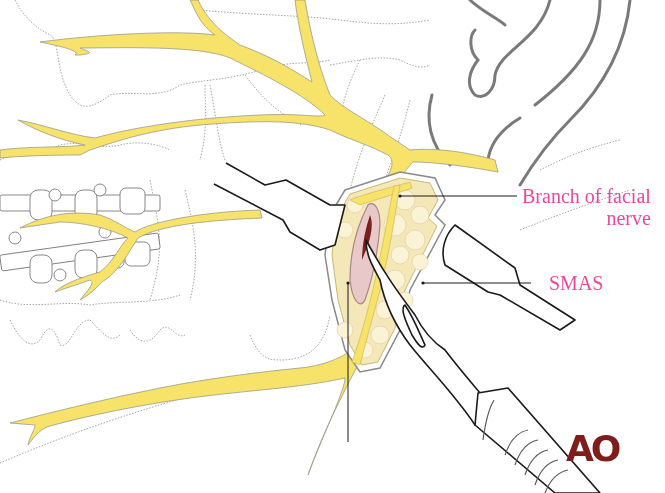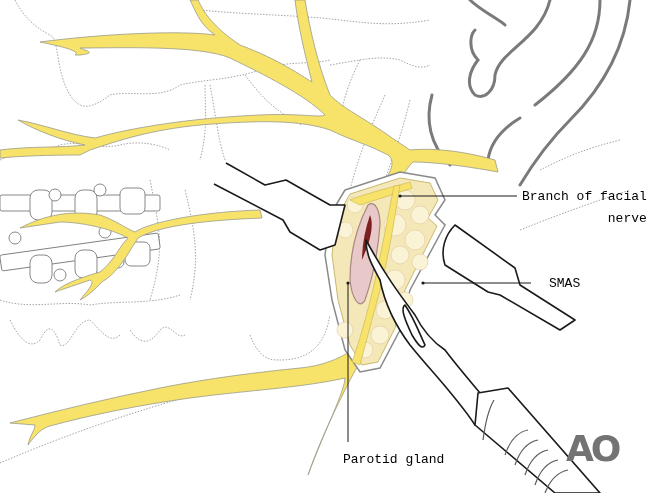--- a/index.html
+++ b/index.html
@@ -1,18 +1,18 @@
 <!DOCTYPE html>
 <html><head>
 <meta charset="utf-8">
 <style>
   html, body { margin:0; padding:0; background:#ffffff; }
   body { width:665px; height:493px; overflow:hidden; position:relative; font-family:"Liberation Sans", sans-serif; }
   #stage { position:absolute; left:0; top:0; width:665px; height:493px; }
-  .label { position:absolute; font-family:Liberation Mono, monospace; font-size:13px; color:#000000; line-height:19px; white-space:nowrap; }
+  .label { position:absolute; font-family:Liberation Serif, serif; font-size:20px; color:#ec4899; line-height:19px; white-space:nowrap; }
   .logo { position:absolute; font-family:"DejaVu Sans", sans-serif; font-weight:bold; }
 </style>
 </head>
 <body>
 
 <div id="stage">
 <svg width="665" height="493" viewBox="0 0 665 493" xmlns="http://www.w3.org/2000/svg">
 
   <g fill="none" stroke="#9a9a9a" stroke-width="0.9" stroke-dasharray="1.5 1.5">
     <path d="M15 0 C25 20 40 30 50 35 C60 40 55 70 70 95 C80 110 90 110 110 95 C130 90 160 100 180 85 C200 80 230 80 260 70 C290 60 310 65 330 60"></path>
@@ -128,16 +128,15 @@
   <circle cx="400" cy="196" r="1.6" fill="#1a1a1a"></circle>
   <circle cx="423" cy="283" r="1.6" fill="#1a1a1a"></circle>
   <circle cx="348" cy="283" r="1.6" fill="#1a1a1a"></circle>
 </svg>
 
 <div class="label" style="left:522px;top:187px;">
   <div>Branch of facial</div>
   <div style="margin-top:3px;text-align:right;">nerve</div>
 </div>
 <div class="label" style="left:549px;top:274px;">SMAS</div>
-<div class="label" style="left:343px;top:450px;">Parotid gland</div>
 
-<div class="logo" style="left:566px;top:428px;font-size:36px;color:#737373;letter-spacing:-3px;">AO</div>
+<div class="logo" style="left:566px;top:428px;font-size:36px;color:#7f1d1d;letter-spacing:-3px;">AO</div>
 </div>
 
 </body></html>

